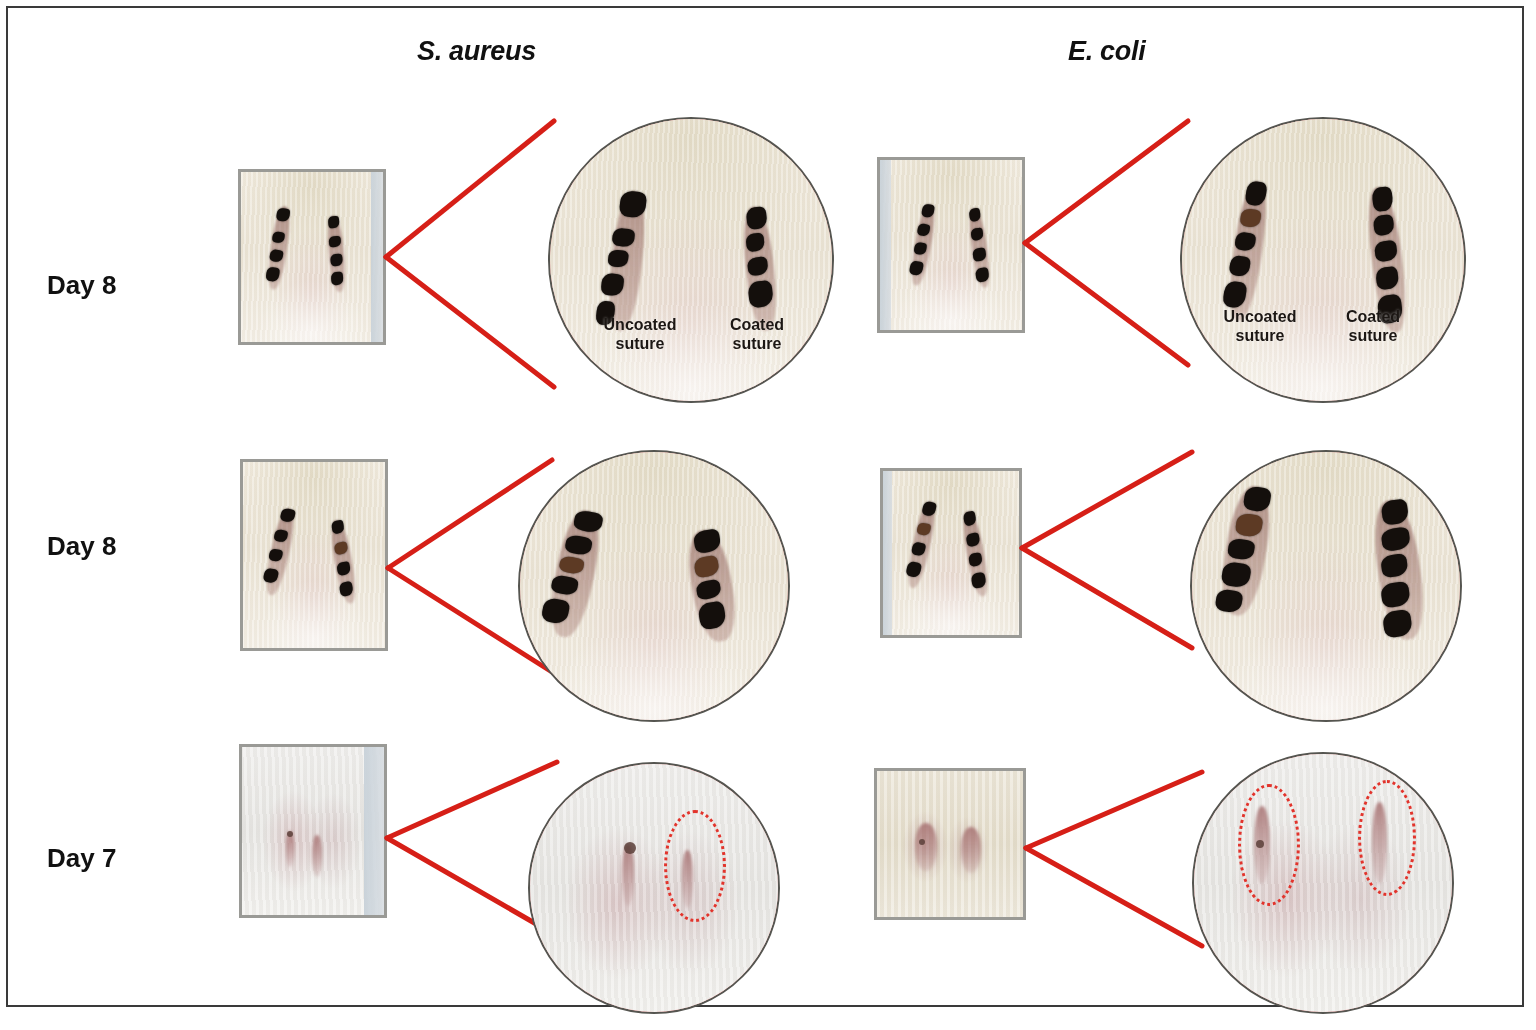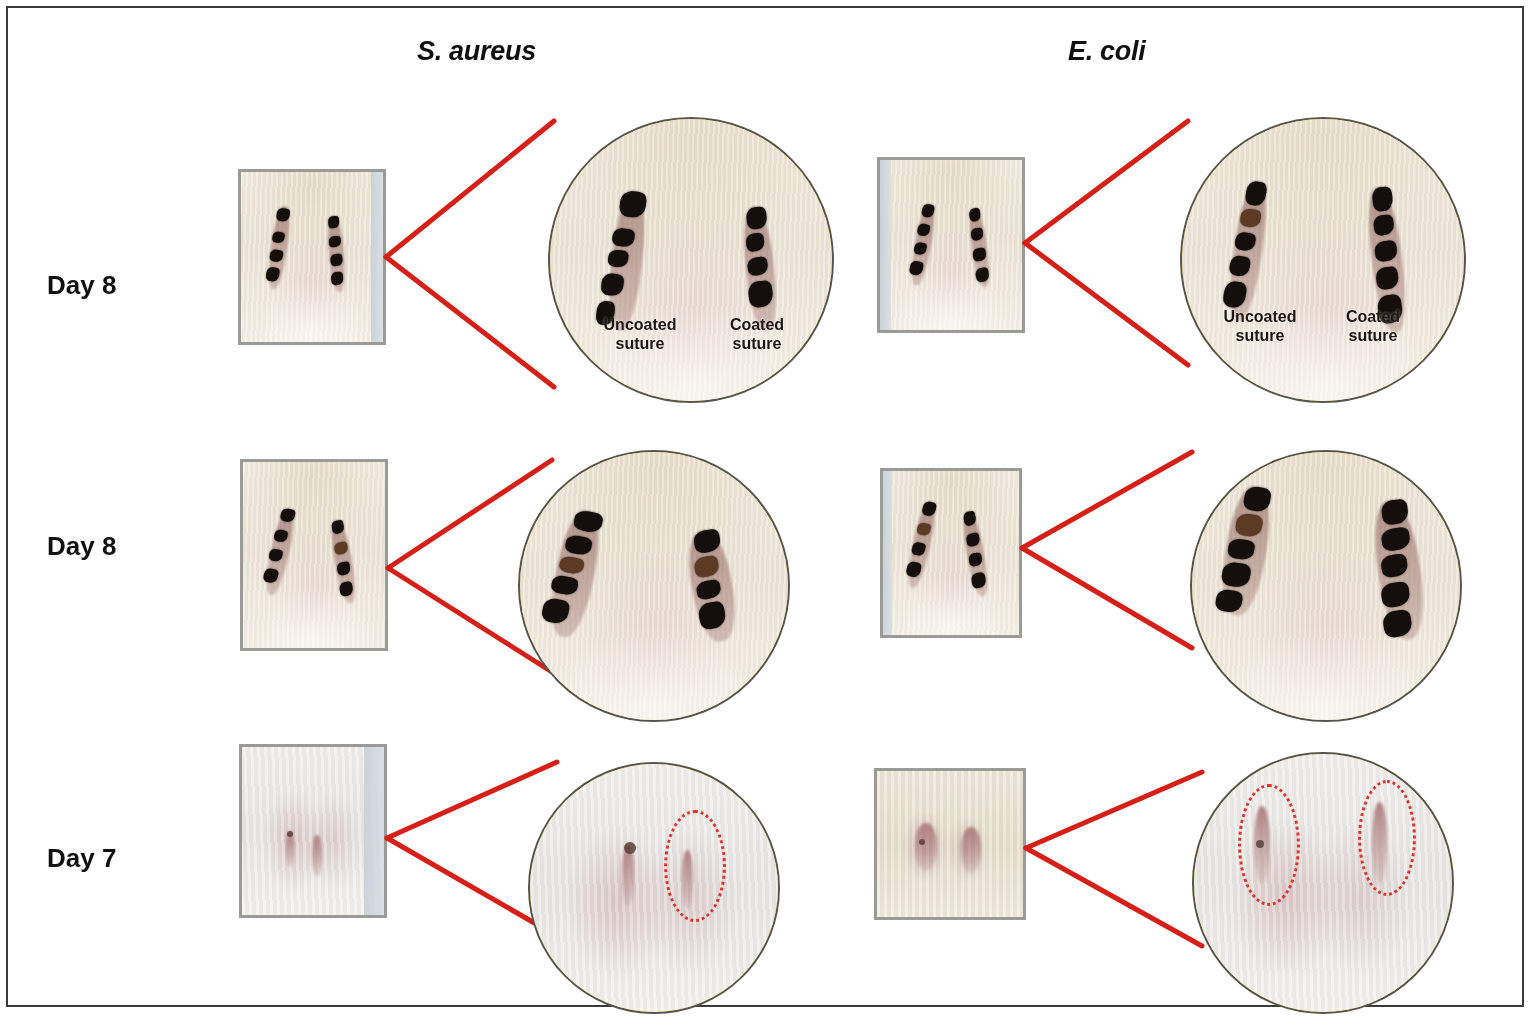--- a/index.html
+++ b/index.html
@@ -69,21 +69,21 @@
     inset: 0;
   }
 
   
   .circle {
     position: absolute;
     border-radius: 50%;
     border: 2px solid #555550;
     box-sizing: border-box;
     overflow: hidden;
-    background: #eab308;
+    background: #fca5a5;
   }
   .circle .skin {
     position: absolute;
     inset: -2px;
   }
 
   
   .connector {
     position: absolute;
     overflow: visible;

